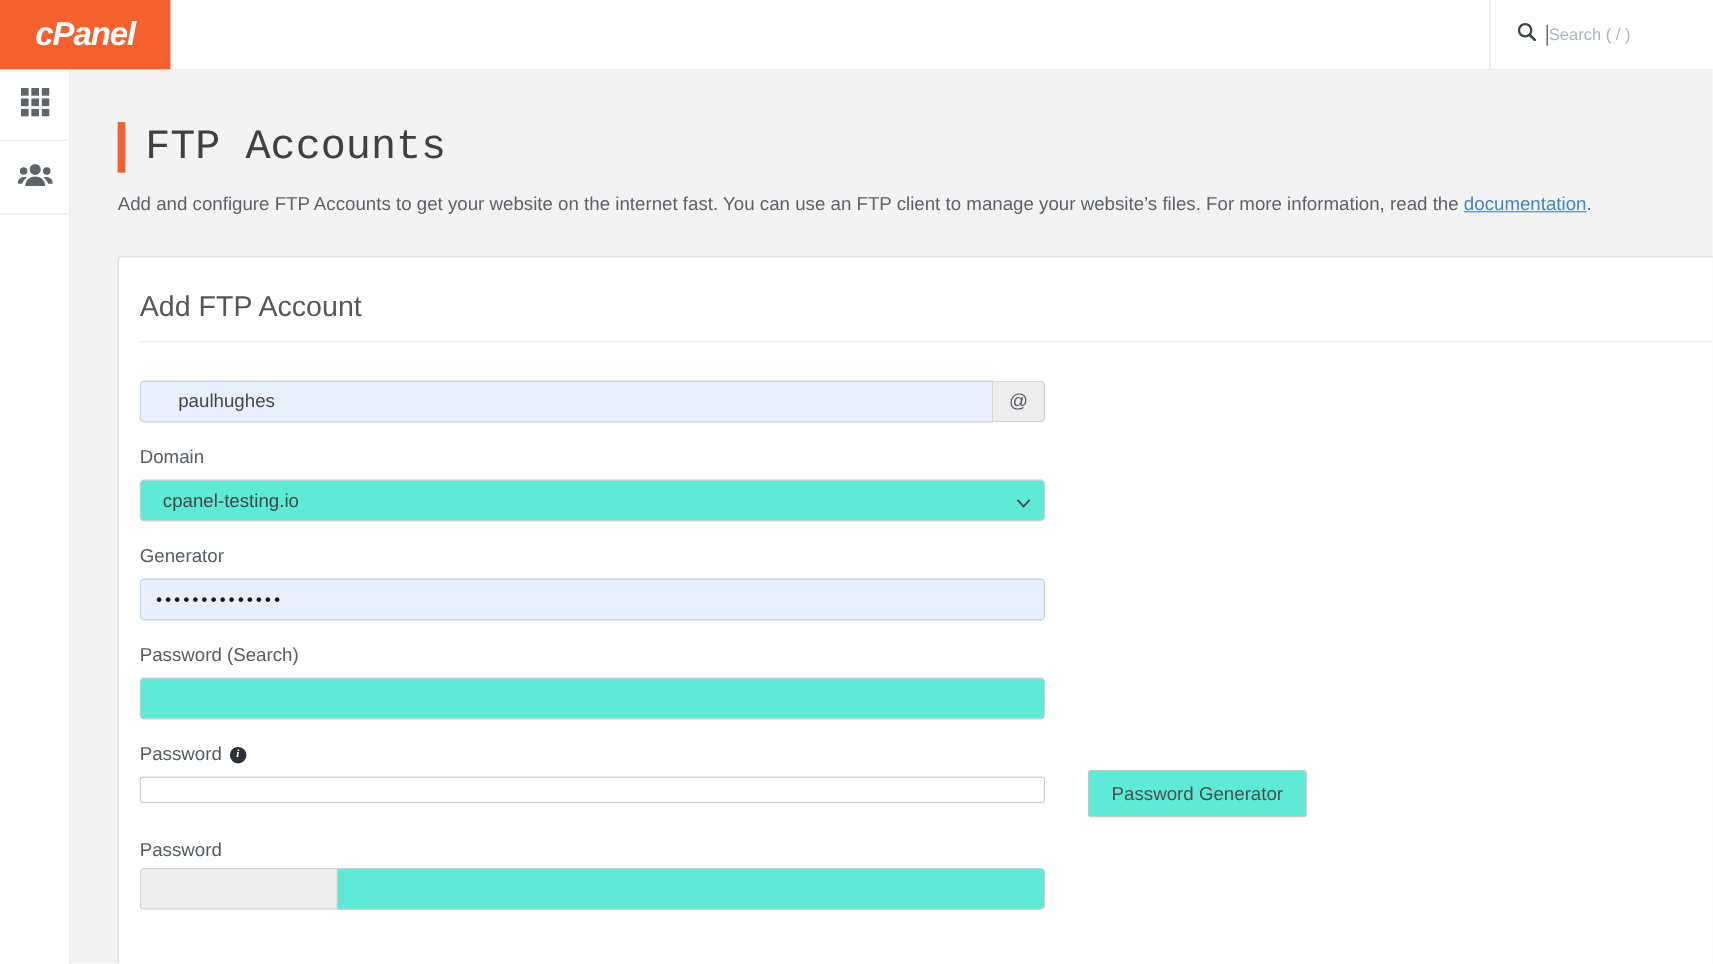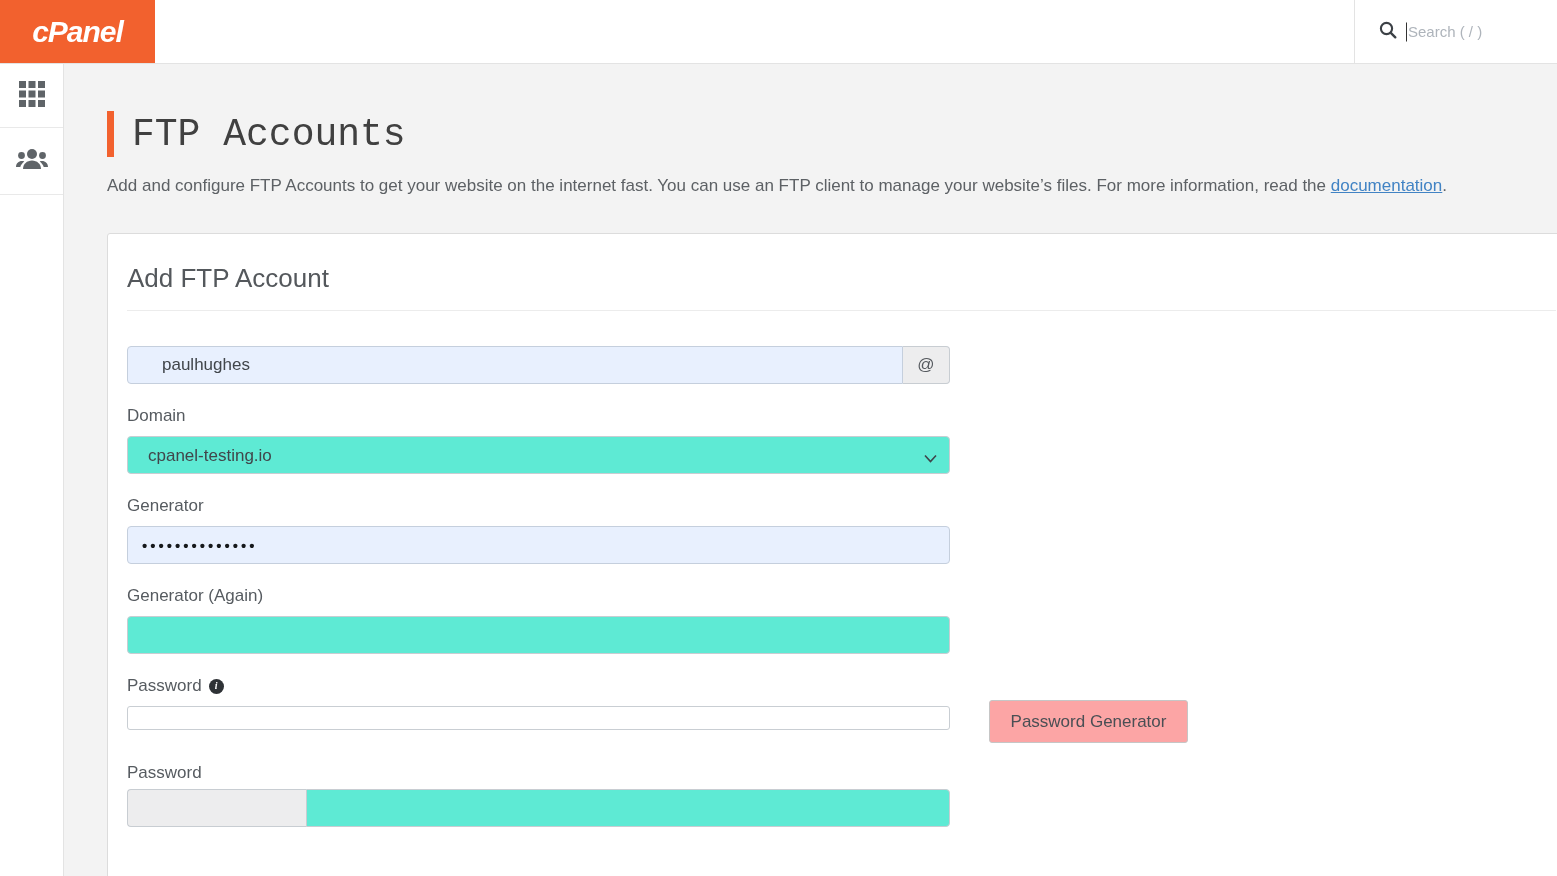--- a/index.html
+++ b/index.html
@@ -70,21 +70,21 @@
   .info-icon { display:inline-flex; width:15px; height:15px; border-radius:50%;
     background:#2e3236; color:#fff; font-size:10px; font-weight:700;
     align-items:center; justify-content:center; margin-left:7px;
     font-family:"Liberation Serif", serif; font-style:italic; }
 
   .strength-row { position:relative; }
   .strength-bar { height:24px; border:1px solid #c9ced3; border-radius:3px; width:100%;
     background:#fff; outline:none; padding:0 8px; font-size:13px;
     font-family:"Liberation Sans", sans-serif; }
   .gen-btn { position:absolute; left:862px; top:-6px; width:199px; height:43px;
-    background:#fca5a5; border:1px solid #c6c6c6; border-radius:3px; font-size:17px;
+    background:#5eead4; border:1px solid #c6c6c6; border-radius:3px; font-size:17px;
     color:#4a4f54; cursor:pointer; font-family:"Liberation Sans", sans-serif; }
 
   .group-strength { margin-bottom:32px; }
   .group-directory { margin-bottom:0; }
   .group-directory .form-label { margin-bottom:5px; }
   .dir-addon { width:179px; background:#ededee; border:1px solid #c8cdd2;
     border-right:none; border-radius:4px 0 0 4px; height:38px; }
   .group-directory .control { border-radius:0 4px 4px 0; }
 </style>
 </head>
@@ -174,21 +174,21 @@
           </span>
         </div>
       </div>
 
       <div class="form-group">
         <div class="form-label">Generator</div>
         <input class="control autofill password-dots" type="text" value="••••••••••••••" style="">
       </div>
 
       <div class="form-group">
-        <div class="form-label">Generator (Again)</div>
+        <div class="form-label">Password (Search)</div>
         <input class="control" type="password" value="" style="">
       </div>
 
       <div class="form-group group-strength">
         <div class="form-label">
           <span>Password</span>
           <span class="info-icon">i</span>
         </div>
         <div class="strength-row">
           <input class="strength-bar" type="text" readonly="" value="" style="">

